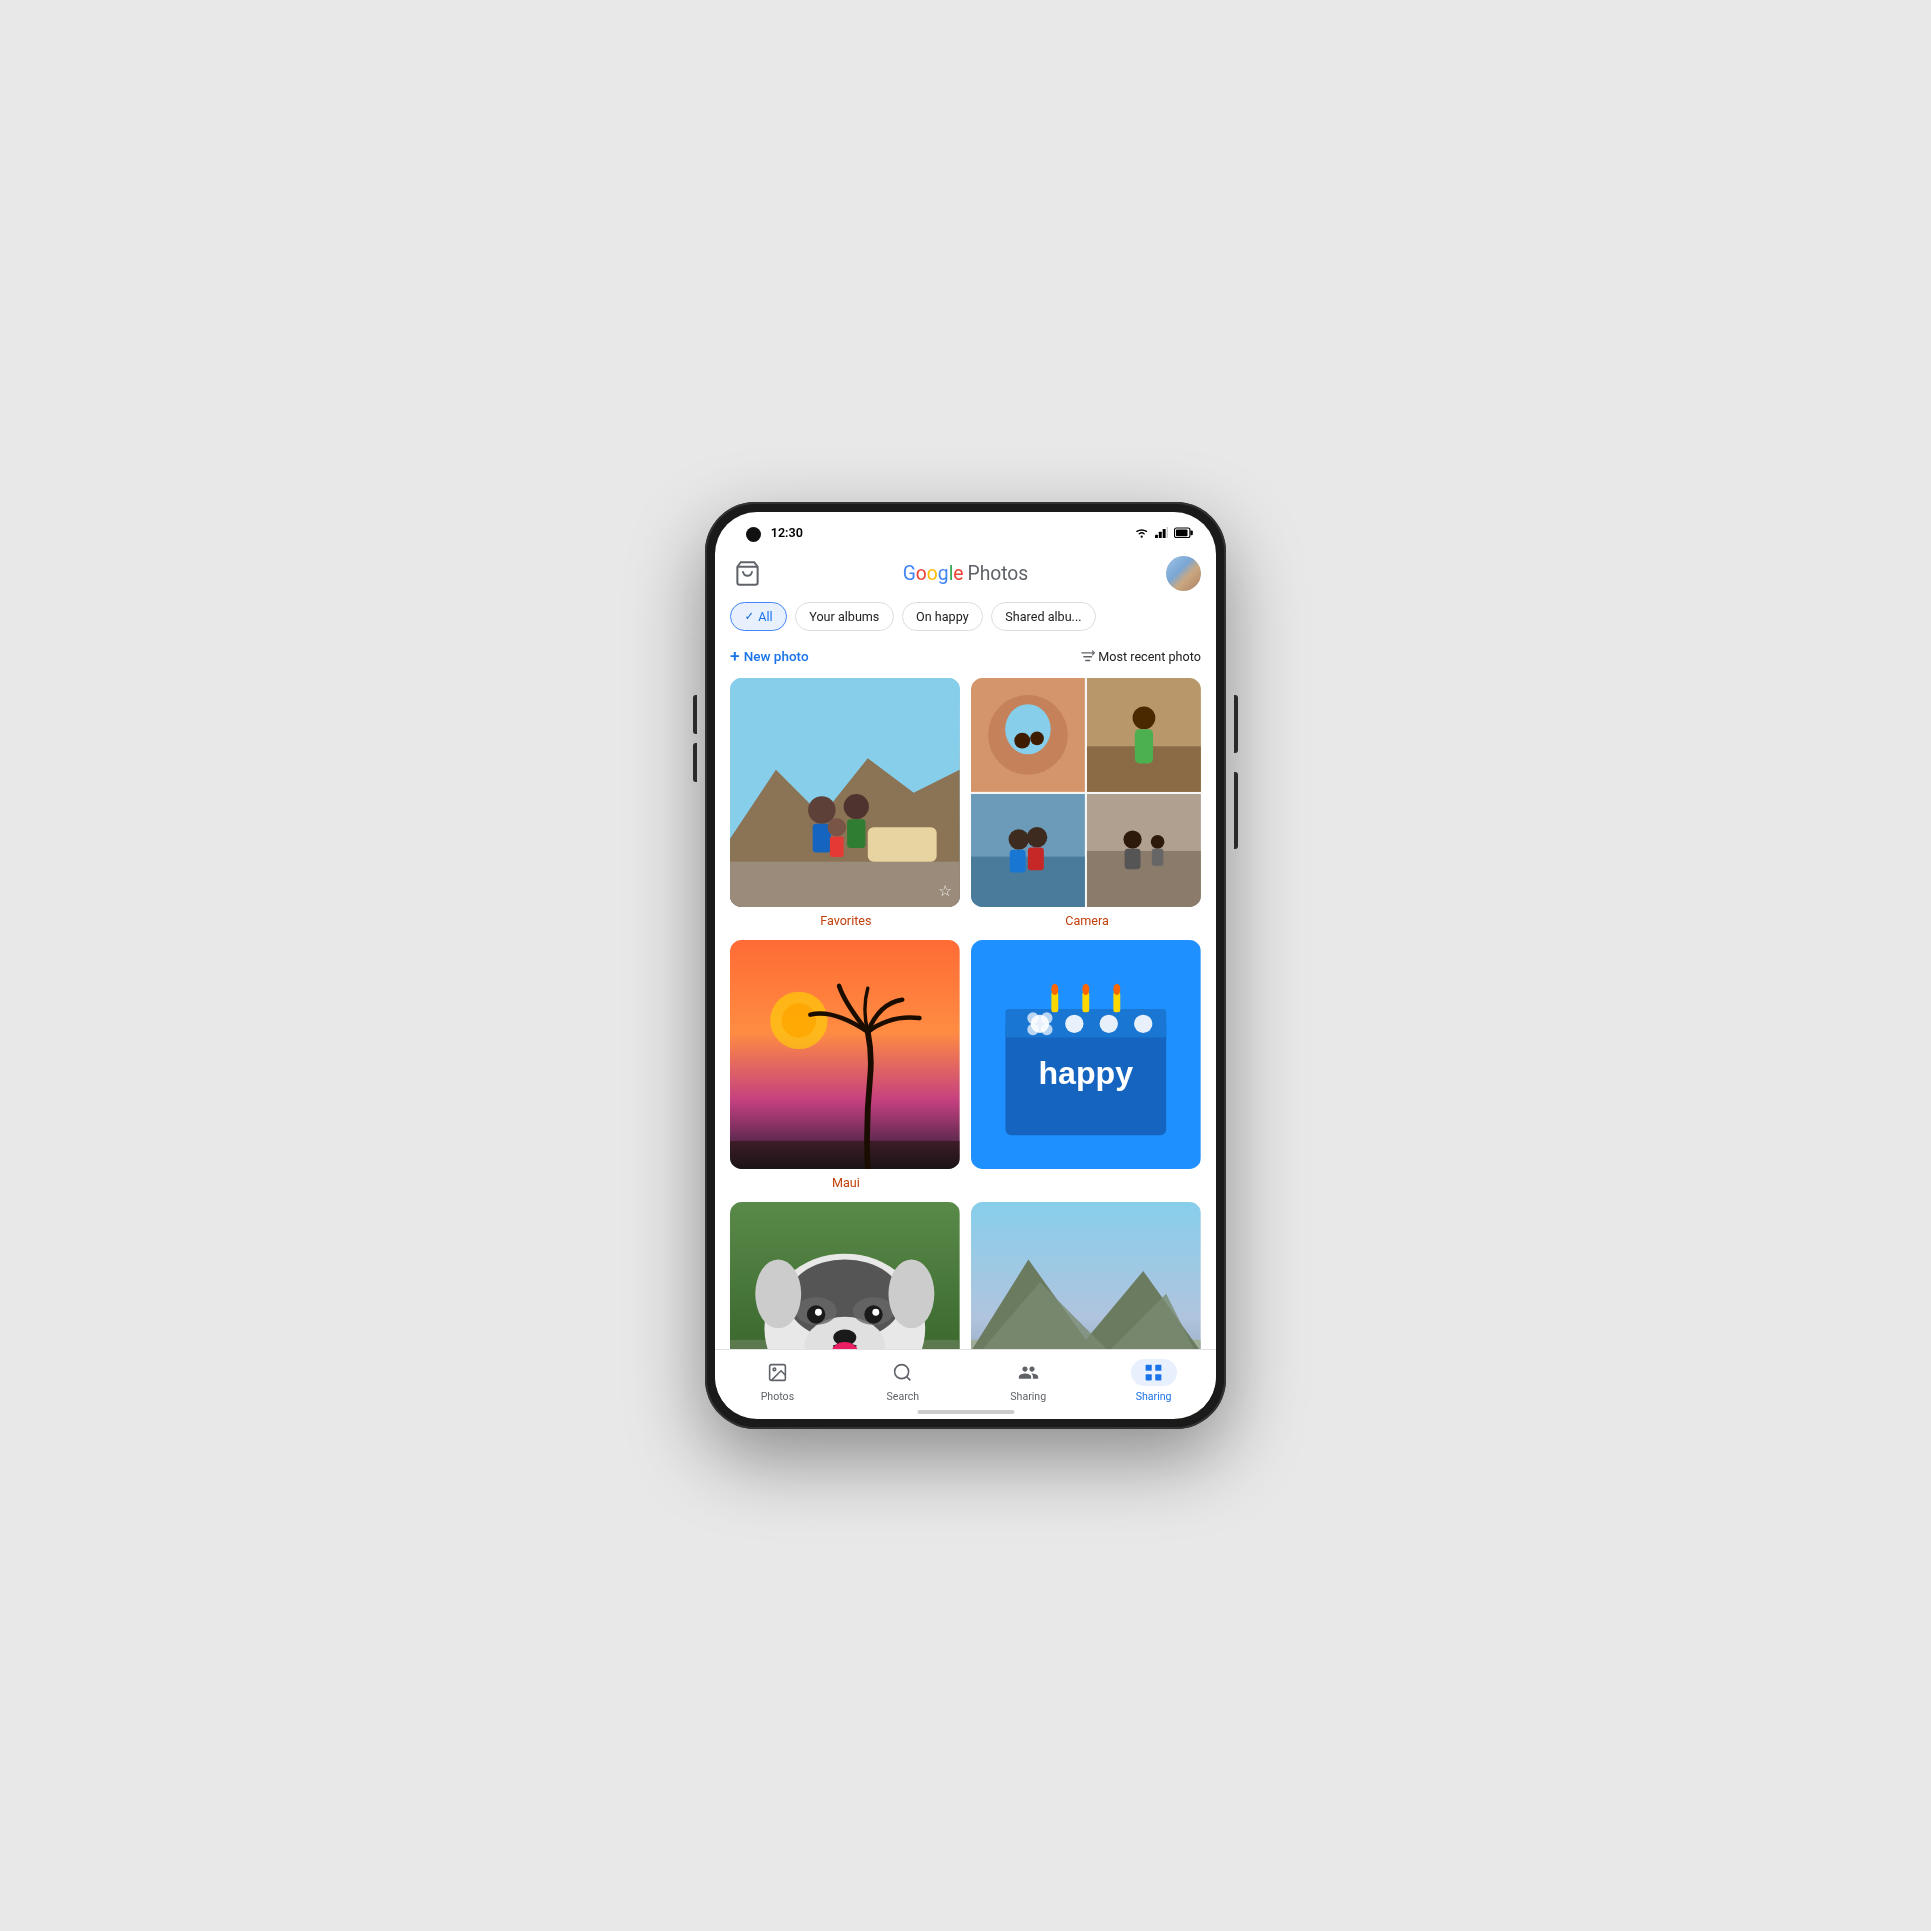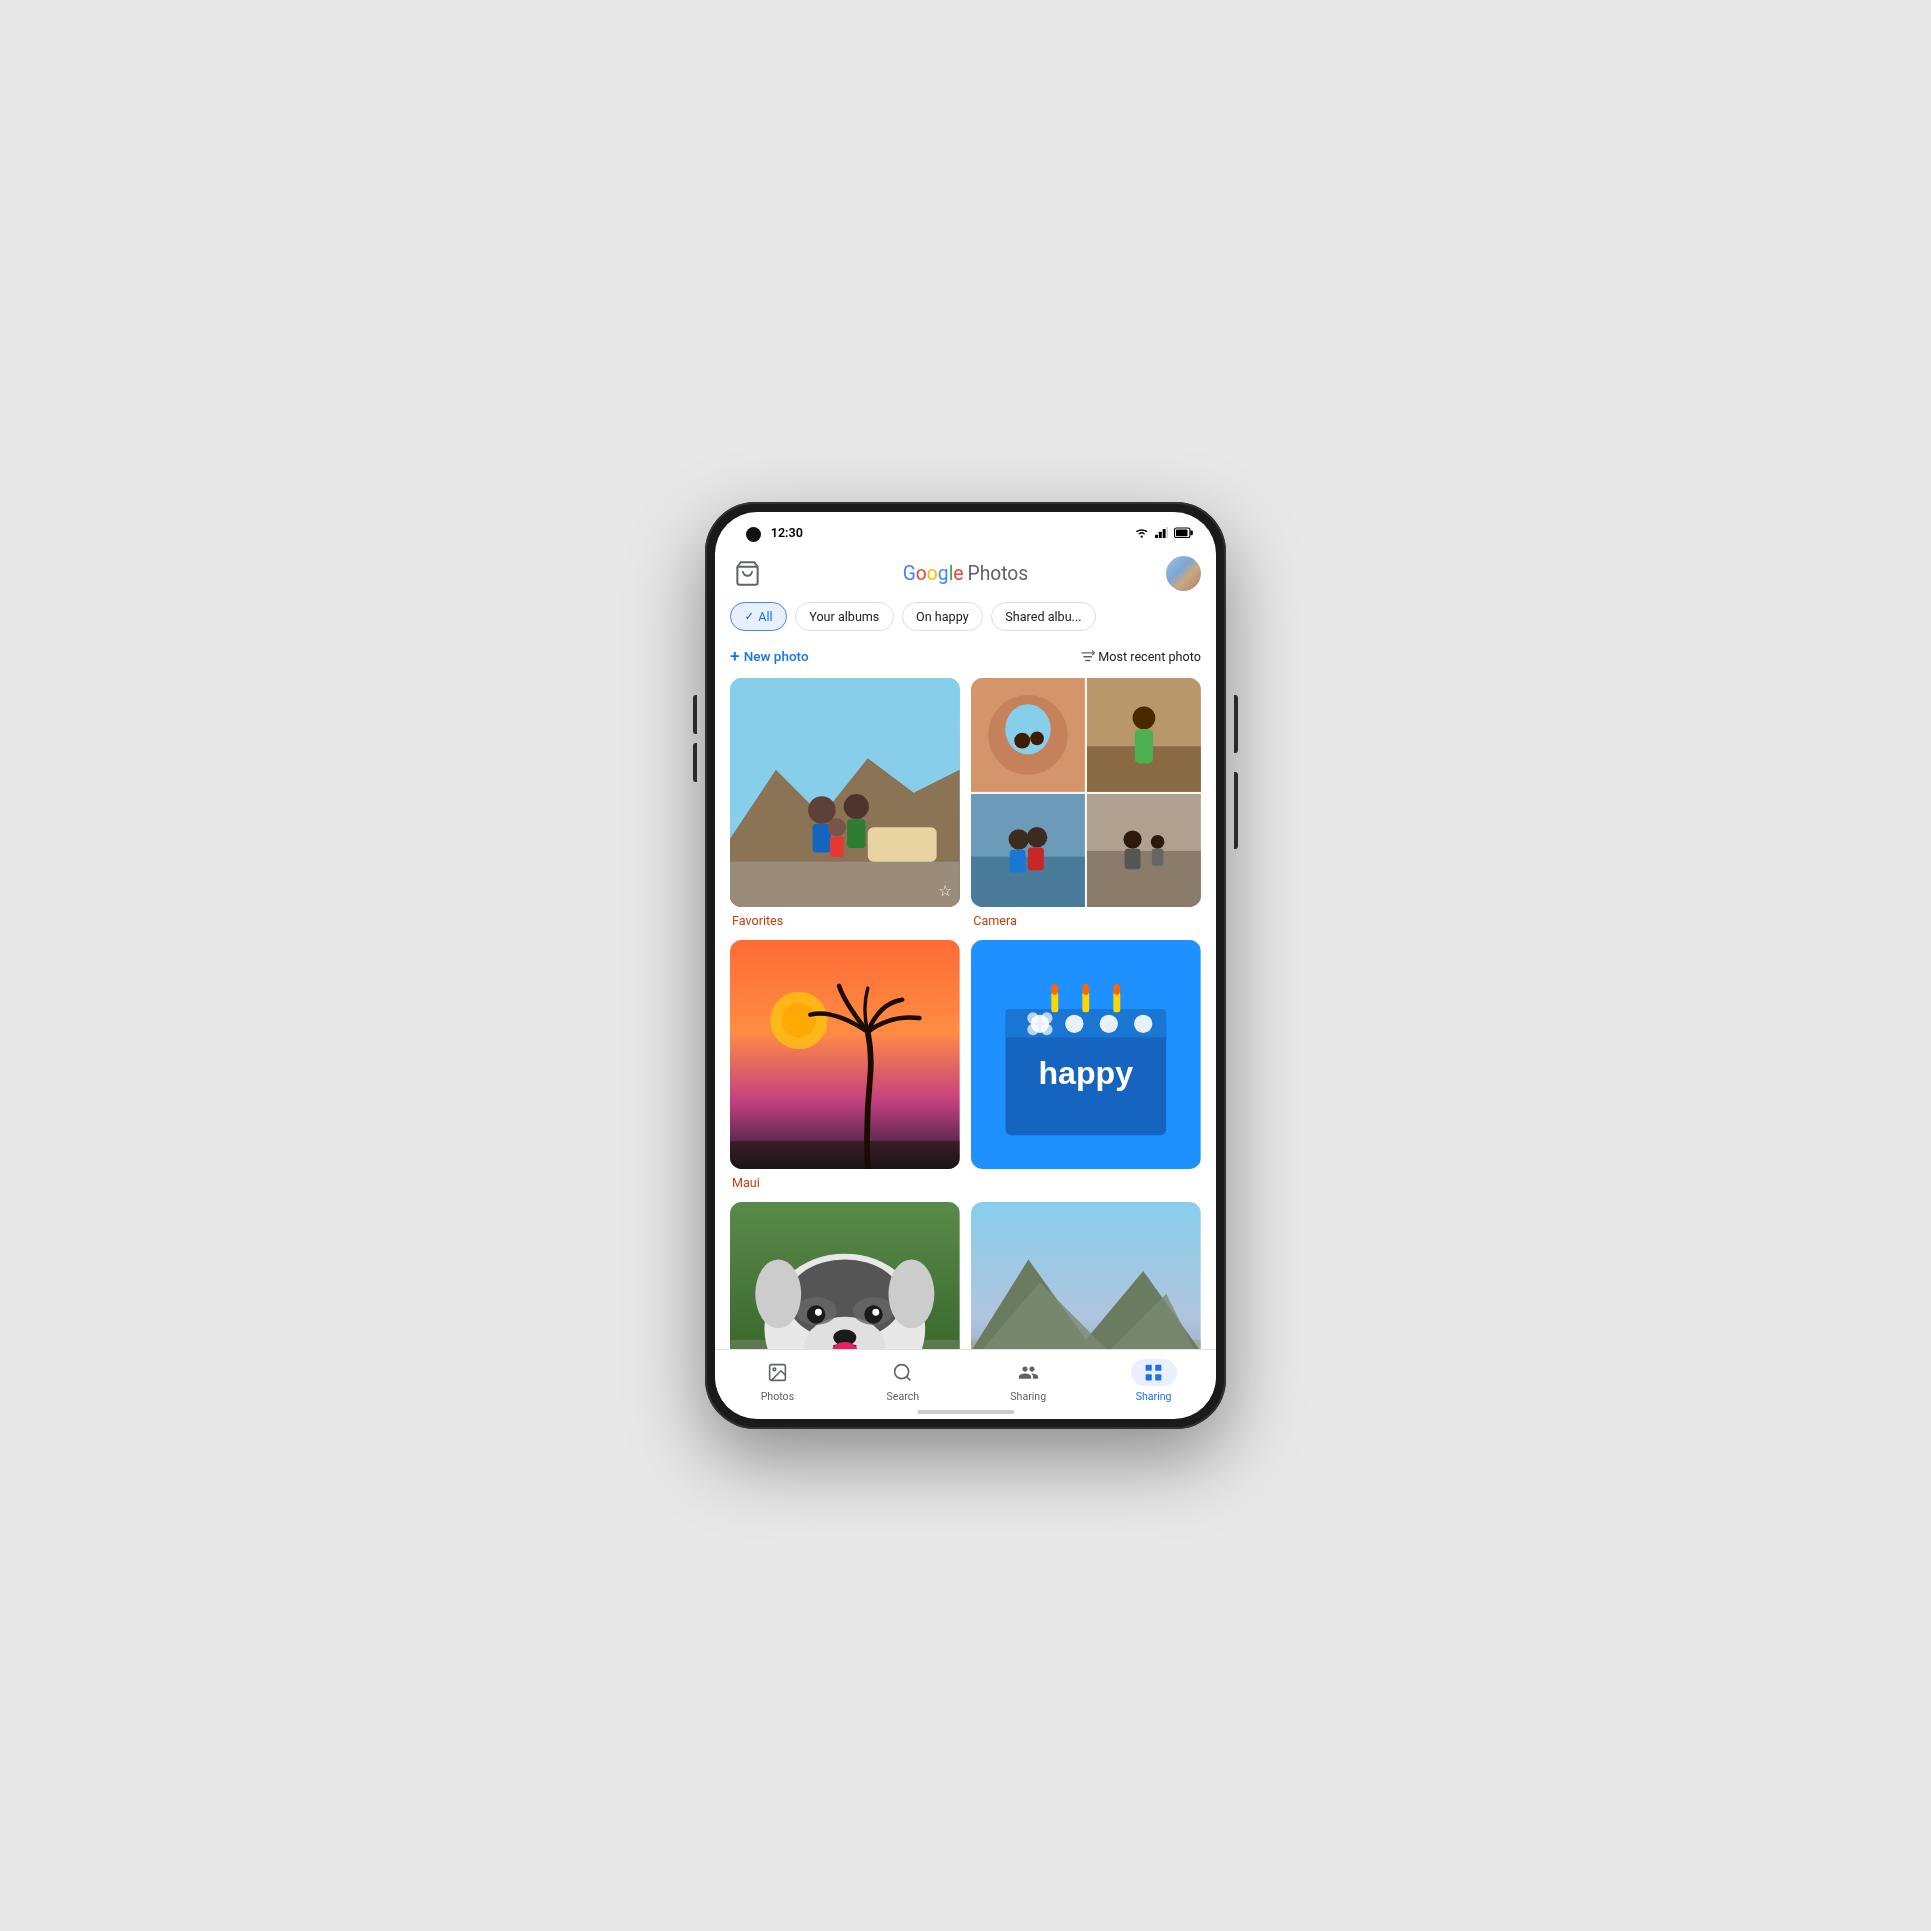--- a/index.html
+++ b/index.html
@@ -24,20 +24,21 @@
 
     .phone-inner {
       width: 100%;
       height: 100%;
       background: #fff;
       border-radius: 42px;
       overflow: hidden;
       position: relative;
       display: flex;
       flex-direction: column;
+      text-align: center;
     }
 
     
     .camera-hole {
       position: absolute;
       top: 15.4px;
       left: 31px;
       width: 15.4px;
       height: 15.4px;
       background: #111;

